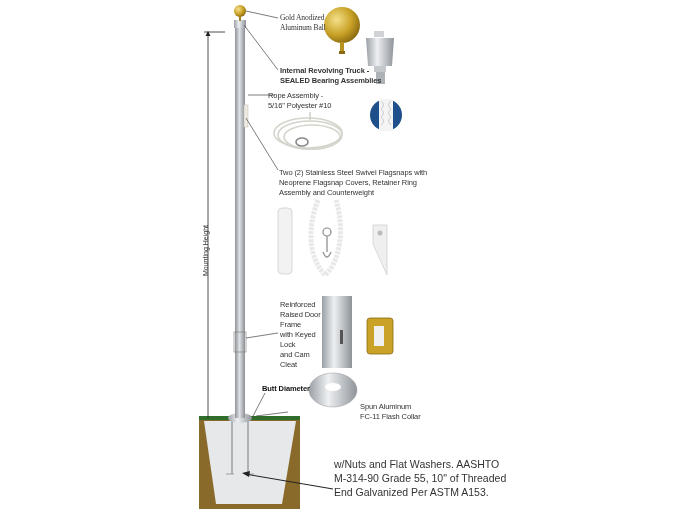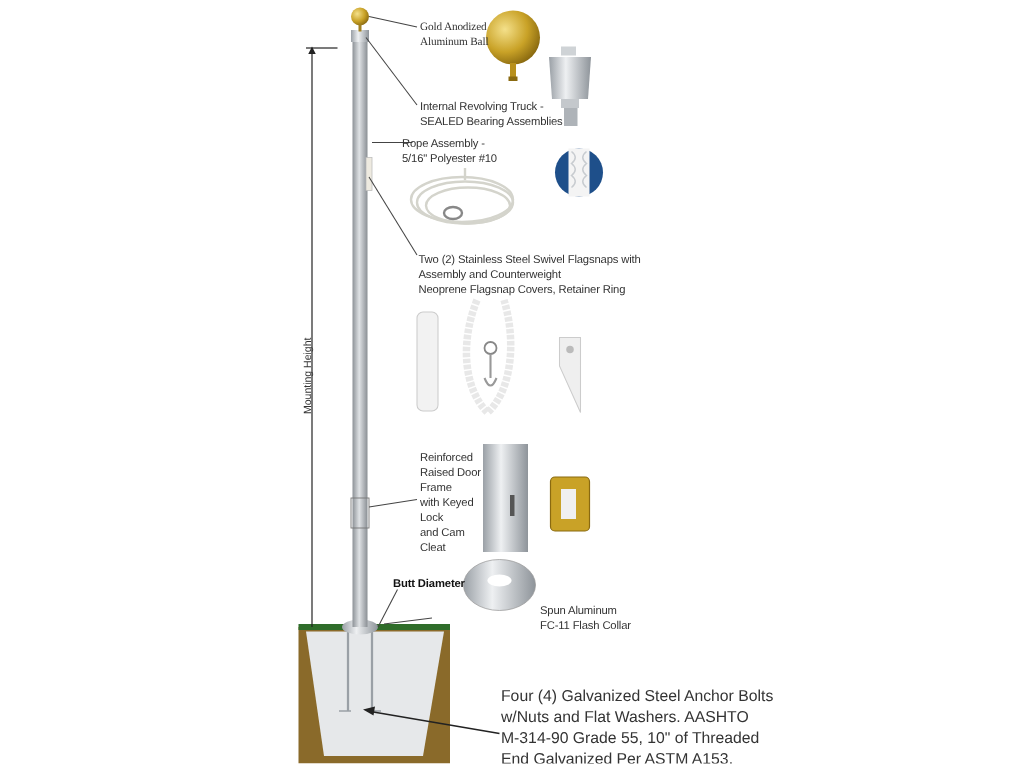--- a/index.html
+++ b/index.html
@@ -115,51 +115,50 @@
   </g>
 </svg>
 
 <div class="vtext" style="left:202px; top:276px;">Mounting Height</div>
 
 <div class="lbl" style="left:280px; top:13px;font-family:Liberation Serif, serif;">
   <div>Gold Anodized</div>
   <div>Aluminum Ball</div>
 </div>
 
-<div class="lbl" style="left:280px; top:66px;">
+<div class="lbl" style="left:280px; top:66px;font-weight:bold;">
   <div>Internal Revolving Truck -</div>
   <div>SEALED Bearing Assemblies</div>
 </div>
 
 <div class="lbl" style="left:268px; top:91px;">
   <div>Rope Assembly -</div>
   <div>5/16" Polyester #10</div>
 </div>
 
 <div class="lbl" style="left:279px; top:168px;">
   <div>Two (2) Stainless Steel Swivel Flagsnaps with</div>
+  <div>Neoprene Flagsnap Covers, Retainer Ring</div>
   <div>Assembly and Counterweight</div>
-  <div>Neoprene Flagsnap Covers, Retainer Ring</div>
 </div>
 
 <div class="lbl" style="left:280px; top:300px;">
   <div>Reinforced</div>
   <div>Raised Door</div>
   <div>Frame</div>
   <div>with Keyed</div>
   <div>Lock</div>
   <div>and Cam</div>
   <div>Cleat</div>
 </div>
 
 <div class="lbl bold" style="left:262px; top:384px;">Butt Diameter</div>
 
 <div class="lbl" style="left:360px; top:402px;">
   <div>Spun Aluminum</div>
   <div>FC-11 Flash Collar</div>
 </div>
 
 <div class="lbl-lg" style="left:334px; top:457px;">
-  <div>Four (4) Galvanized Steel Anchor Bolts</div>
   <div>w/Nuts and Flat Washers. AASHTO</div>
   <div>M-314-90 Grade 55, 10" of Threaded</div>
   <div>End Galvanized Per ASTM A153.</div>
 </div>
 
 </body></html>

